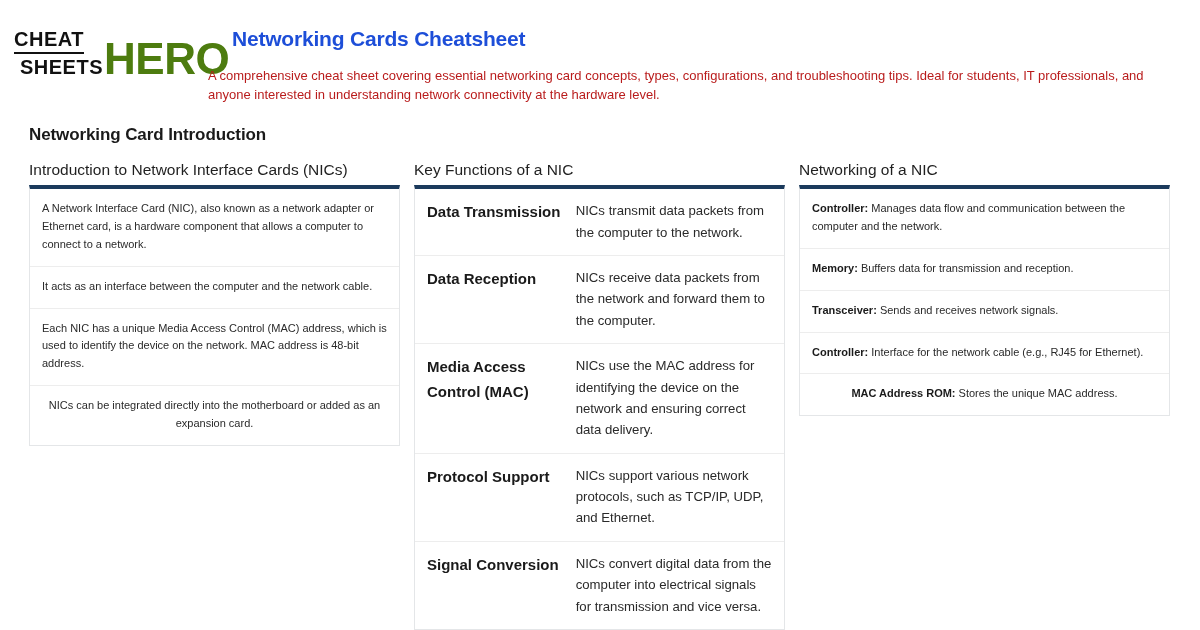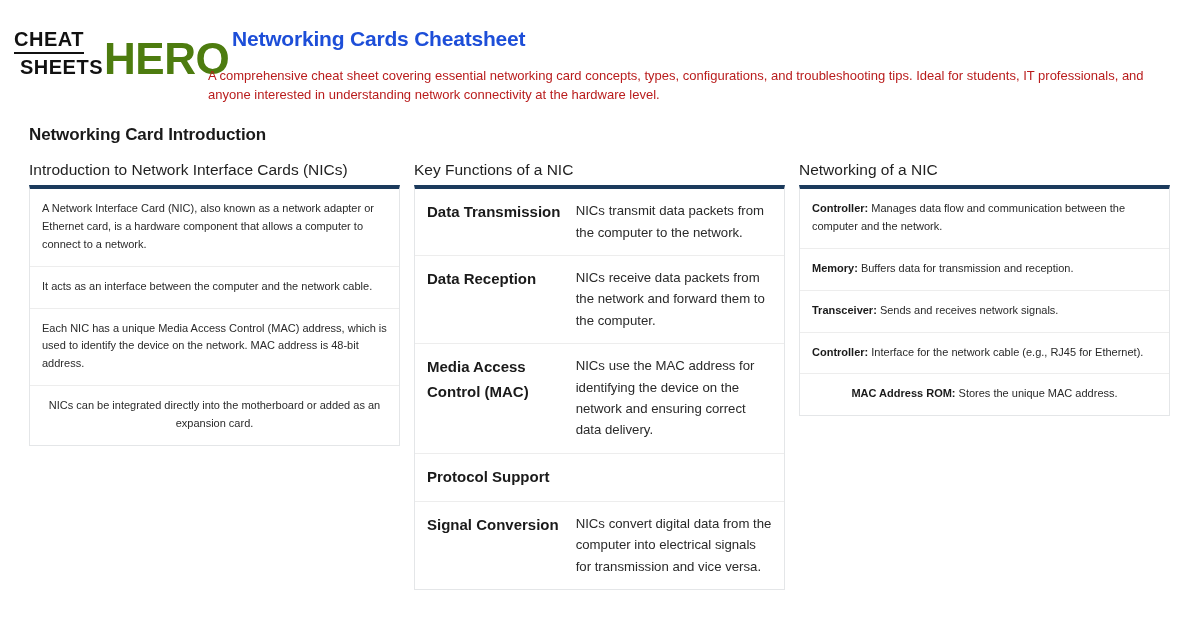--- a/index.html
+++ b/index.html
@@ -211,20 +211,21 @@
           <div class="tcell-desc">NICs receive data packets from the network and forward them to the computer.</div>
         </div>
 
         <div class="trow">
           <div class="tcell-term">Media Access Control (MAC)</div>
           <div class="tcell-desc">NICs use the MAC address for identifying the device on the network and ensuring correct data delivery.</div>
         </div>
 
         <div class="trow">
           <div class="tcell-term">Protocol Support</div>
+          <div class="tcell-desc">NICs support various network protocols, such as TCP/IP, UDP, and Ethernet.</div>
         </div>
 
         <div class="trow">
           <div class="tcell-term">Signal Conversion</div>
           <div class="tcell-desc">NICs convert digital data from the computer into electrical signals for transmission and vice versa.</div>
         </div>
 
       </div>
     </div>
 

